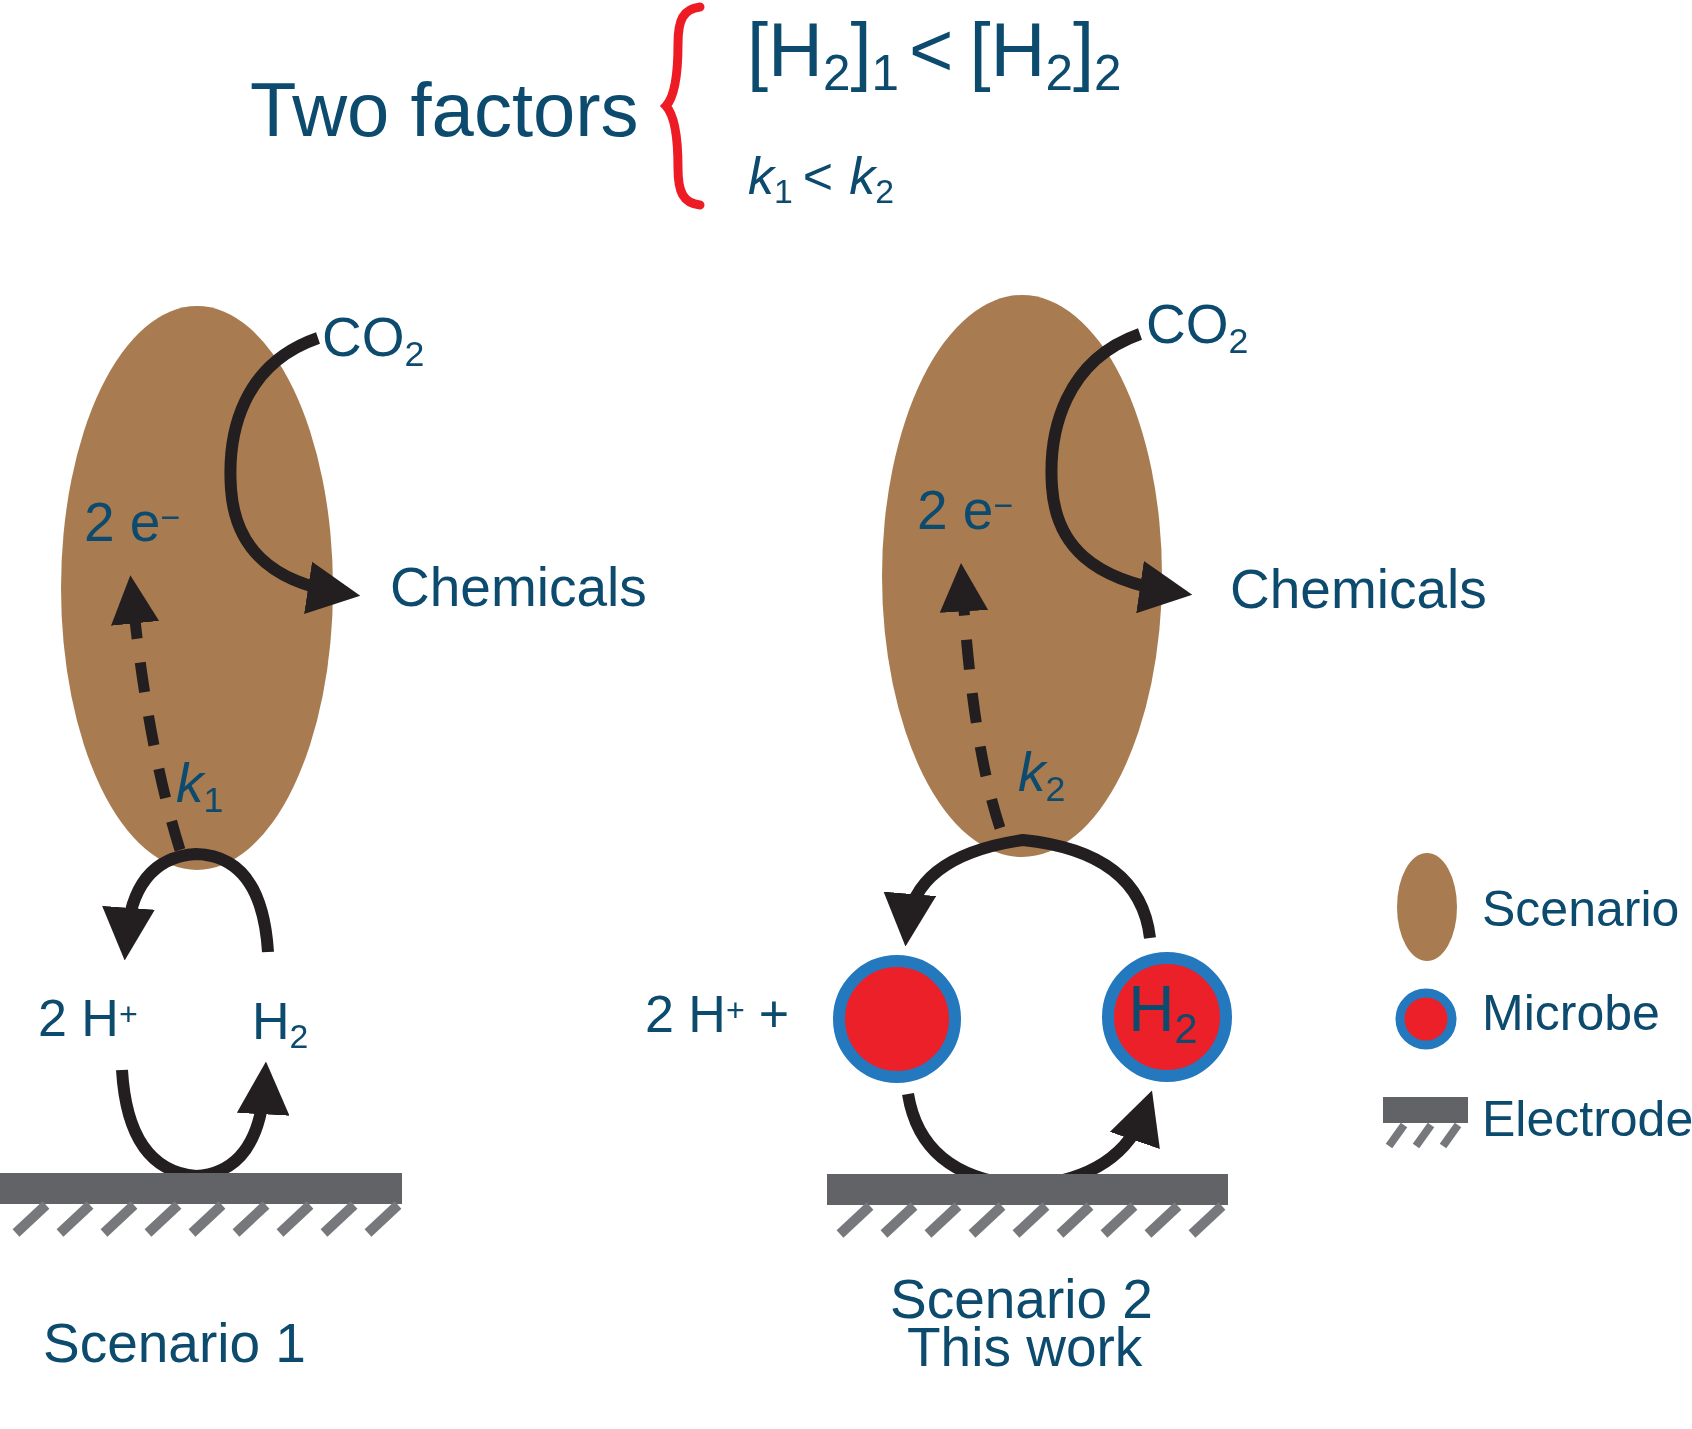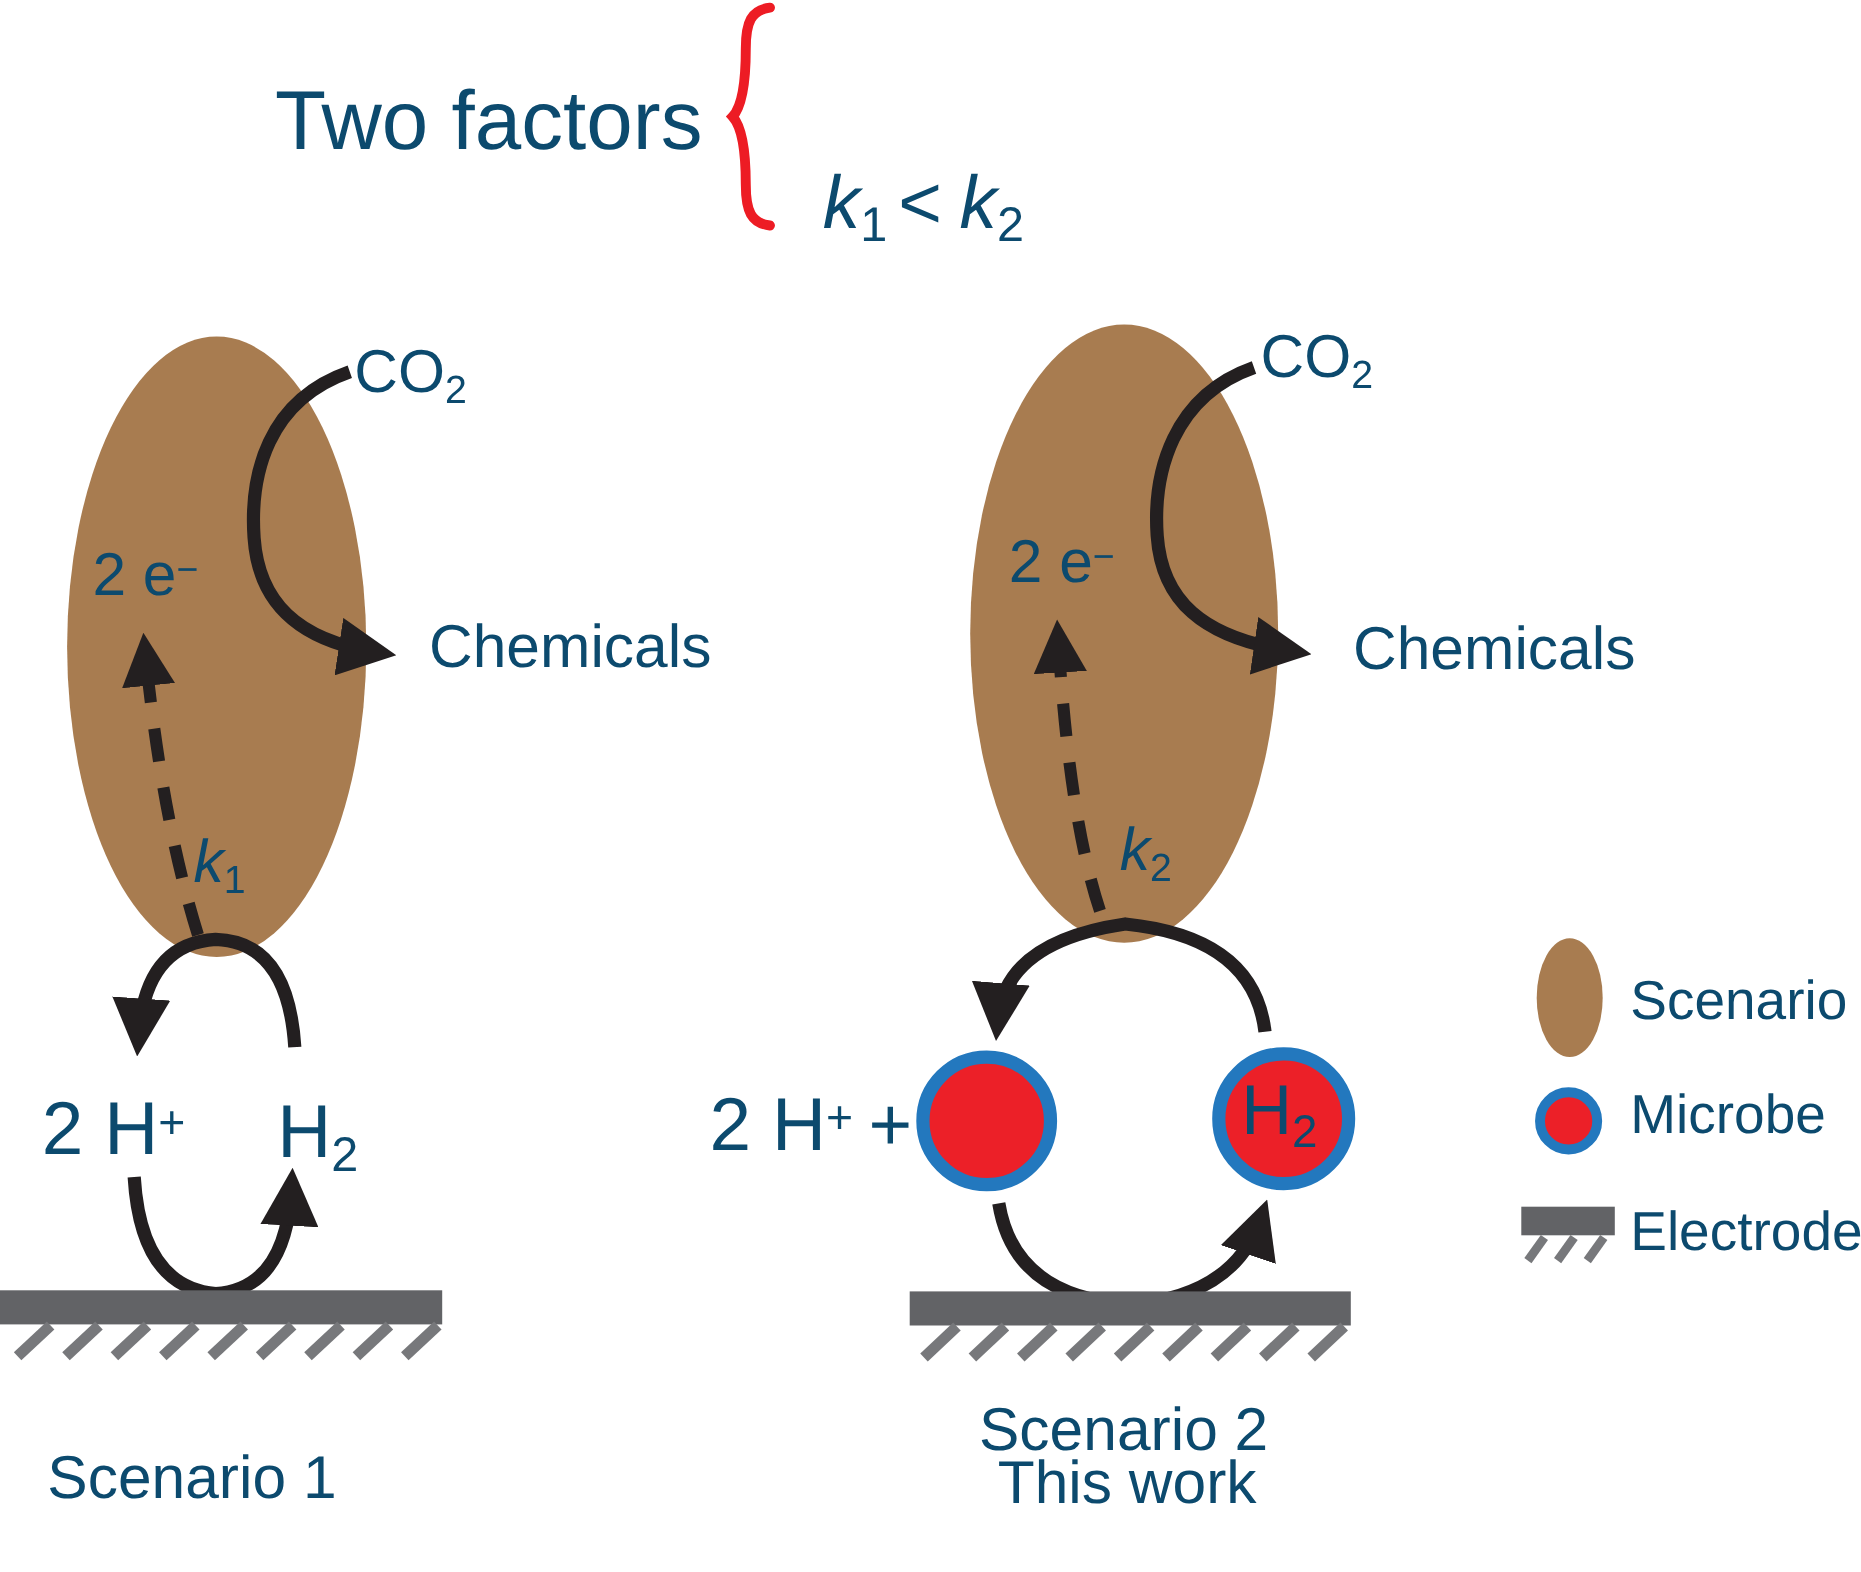--- a/index.html
+++ b/index.html
@@ -7,21 +7,21 @@
     position:relative;
     width:1692px;height:1429px;
     background:#ffffff;
     overflow:hidden;
     font-family:"Liberation Sans", sans-serif;
     color:#0c4a6e;
   }
   svg.layer{position:absolute;left:0;top:0;width:1692px;height:1429px;}
   .t{position:absolute;line-height:1;white-space:nowrap;}
   .f76{font-size:76px;}
-  .f68{font-size:68px;}
+  .f68{font-size:52px;}
   .f66{font-size:55px;}
   .f64{font-size:64px;}
   .f50{font-size:50px;}
   .it{font-style:italic;}
   .sb{font-size:65%;vertical-align:-0.28em;}
   .sp{font-size:62%;vertical-align:0.35em;}
   .cmp{margin:0 16px 0 10px;}
   .plus-tail{margin-left:14px;}
   .center-xy{transform:translate(-50%,-50%);}
 </style>
@@ -97,20 +97,23 @@
       <g stroke="#77787B" stroke-width="8">
         <line x1="1404" y1="1125" x2="1389" y2="1146"></line>
         <line x1="1431" y1="1125" x2="1416" y2="1146"></line>
         <line x1="1458" y1="1125" x2="1443" y2="1146"></line>
       </g>
     </g>
   </svg>
 
   <div class="t f76" style="left:250px;top:72px;"><span>Two factors</span></div>
 
+  <div class="t f76" style="left:747px;top:12px;">
+    <span>[H</span><span class="sb">2</span><span>]</span><span class="sb">1</span><span class="cmp">&lt;</span><span>[H</span><span class="sb">2</span><span>]</span><span class="sb">2</span>
+  </div>
 
   <div class="t f68" style="left:748px;top:150px;">
     <span class="it">k</span><span class="sb">1</span><span class="cmp">&lt;</span><span class="it">k</span><span class="sb">2</span>
   </div>
 
   <div class="t f66" style="left:322px;top:310px;">
     <span>CO</span><span class="sb">2</span>
   </div>
   <div class="t f66" style="left:390px;top:560px;"><span>Chemicals</span></div>
   <div class="t f66" style="left:84px;top:495px;">

